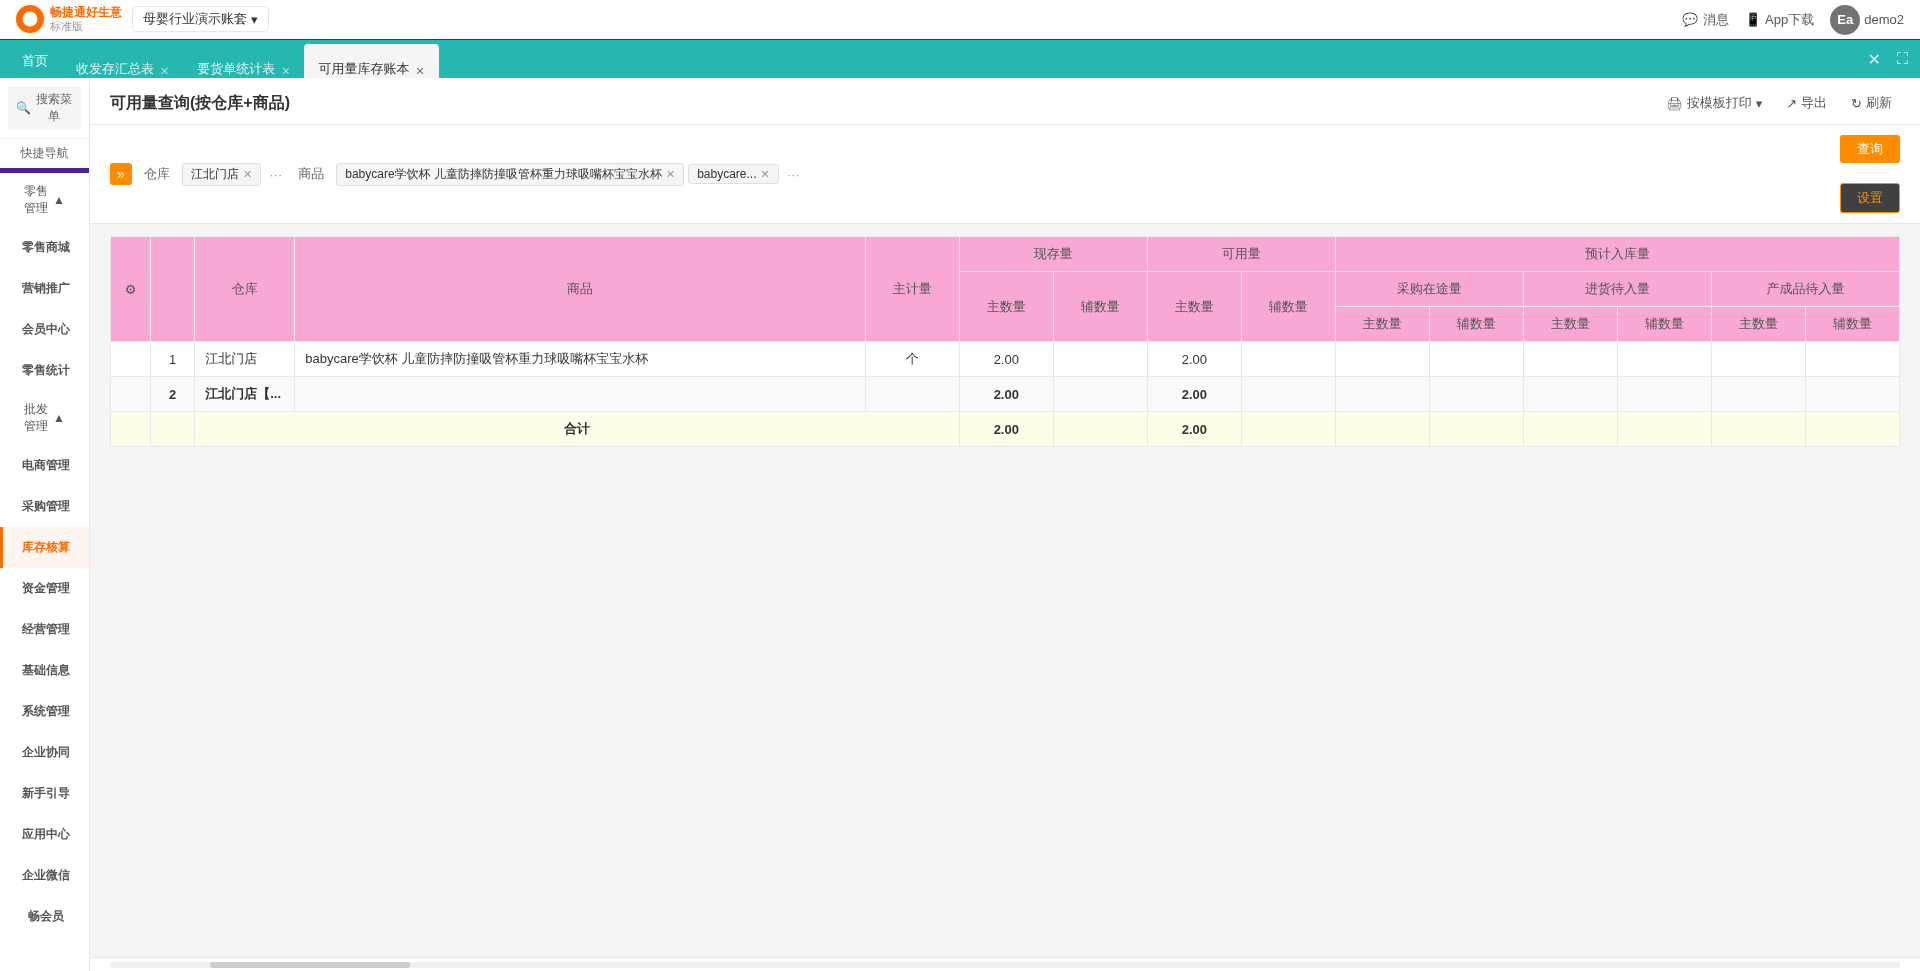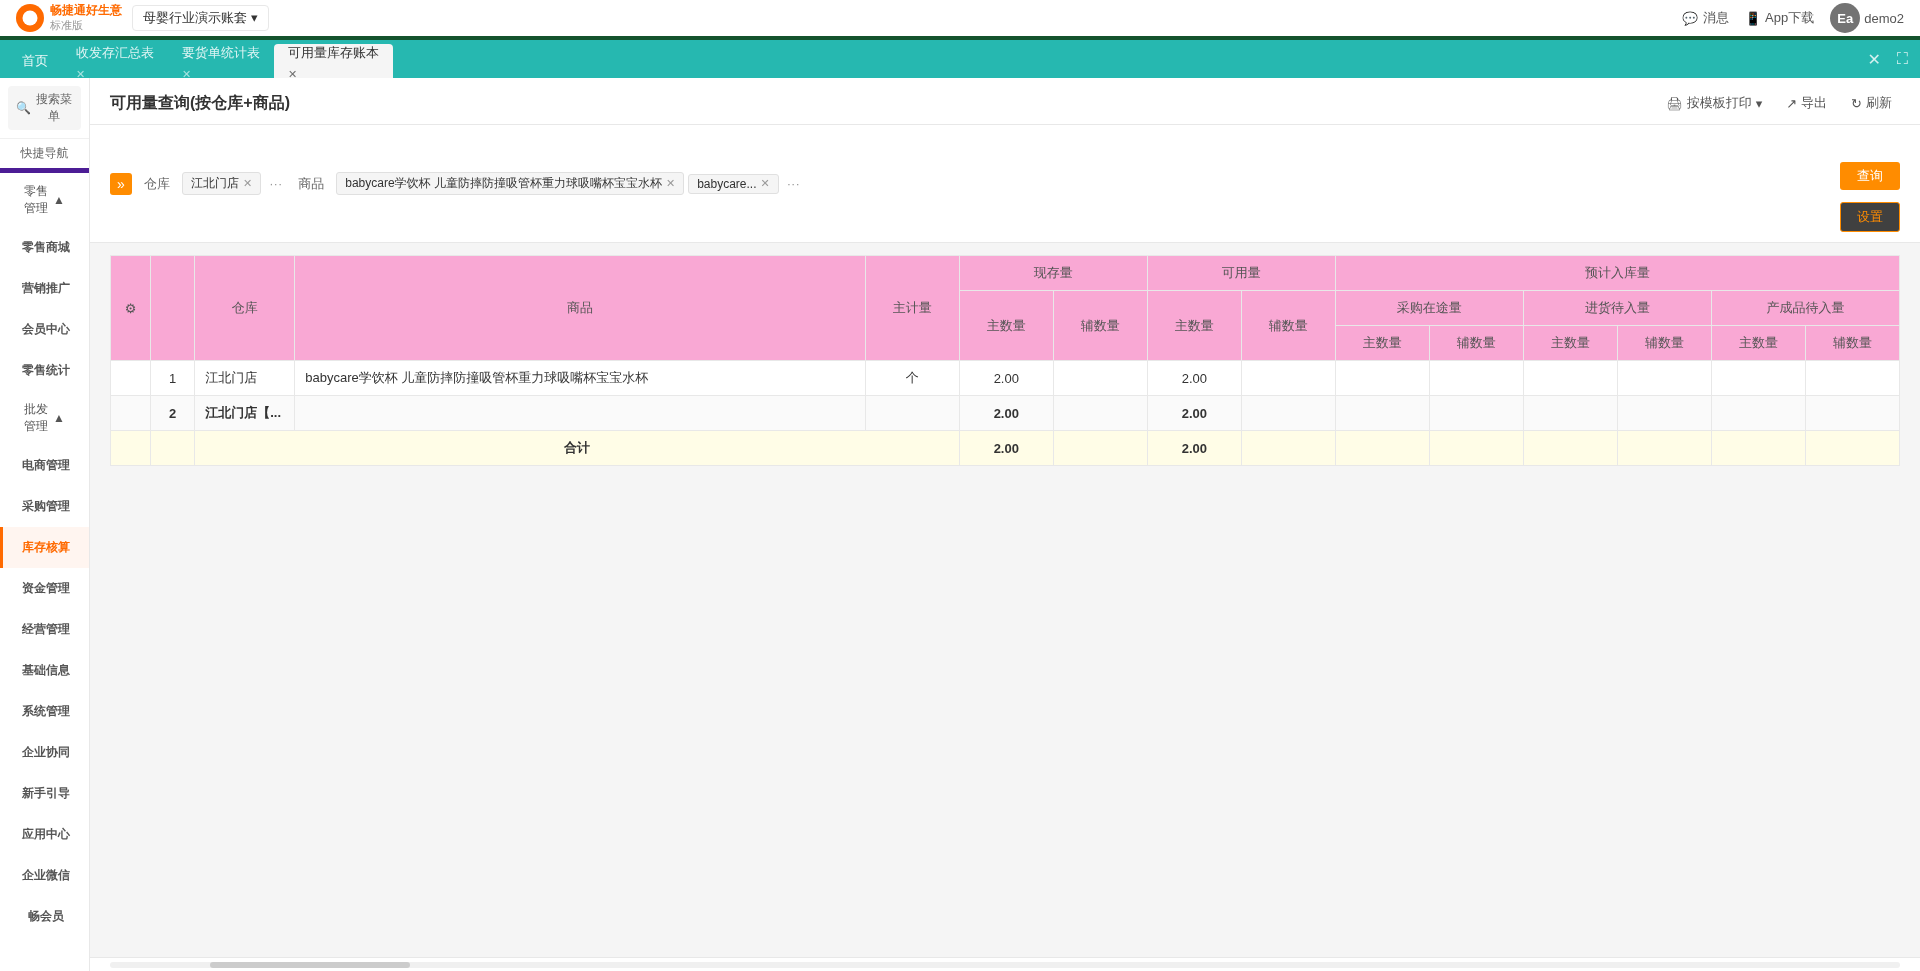--- a/index.html
+++ b/index.html
@@ -6,21 +6,21 @@
     body { font-family: 'Microsoft YaHei', Arial, sans-serif; font-size: 13px; background: #f5f5f5; color: #333; display: flex; flex-direction: column; height: 971px; overflow: hidden; }
 
     
     .top-bar {
       height: 40px;
       background: #fff;
       display: flex;
       align-items: center;
       justify-content: space-between;
       padding: 0 16px;
-      border-bottom: 4px solid #14532d;
+      border-bottom: 1px solid #14532d;
       flex-shrink: 0;
     }
     .top-bar-left { display: flex; align-items: center; gap: 10px; }
     .logo-area { display: flex; align-items: center; gap: 6px; }
     .logo-icon { width: 28px; height: 28px; background: #ff6a00; border-radius: 50%; display: flex; align-items: center; justify-content: center; }
     .logo-icon svg { width: 18px; height: 18px; fill: white; }
     .logo-text { font-size: 12px; color: #ff6a00; font-weight: bold; line-height: 1.2; }
     .logo-sub { font-size: 11px; color: #999; }
     .industry-selector {
       display: flex; align-items: center; gap: 4px;
@@ -35,29 +35,28 @@
     
     .nav-tabs {
       height: 38px;
       background: #26b8b0;
       display: flex;
       align-items: stretch;
       flex-shrink: 0;
       padding: 0 8px;
     }
     .nav-tab {
-      display: flex; align-items: flex-start; gap: 6px;
+      display: flex; align-items: flex-end; gap: 6px;
       padding: 0 14px;
       cursor: pointer;
       font-size: 13px;
       color: rgba(255,255,255,0.85);
       white-space: nowrap;
       border-radius: 4px 4px 0 0;
       margin-top: 4px;
-      flex-direction: column;
     }
     .nav-tab.active {
       background: #f5f5f5;
       color: #333;
     }
     .nav-tab .close-x { font-size: 11px; color: inherit; opacity: 0.7; cursor: pointer; }
     .nav-tab-home { padding: 0 14px; display: flex; align-items: center; color: rgba(255,255,255,0.9); font-size: 13px; cursor: pointer; margin-top: 4px; }
     .nav-right-btns { margin-left: auto; display: flex; align-items: center; gap: 8px; }
     .nav-right-btn { color: rgba(255,255,255,0.8); cursor: pointer; font-size: 16px; padding: 0 4px; display: flex; align-items: center; }
 
@@ -113,21 +112,21 @@
       align-items: center;
       gap: 12px;
       border-bottom: 1px solid #e8e8e8;
     }
     .filter-toggle-btn { background: #ff8c00; color: white; border: none; border-radius: 3px; width: 22px; height: 22px; cursor: pointer; display: flex; align-items: center; justify-content: center; font-size: 14px; }
     .filter-label { color: #666; font-size: 13px; }
     .filter-input-group { display: flex; align-items: center; gap: 4px; }
     .filter-tag { background: #f5f5f5; border: 1px solid #e0e0e0; border-radius: 3px; padding: 2px 8px; font-size: 12px; color: #333; display: flex; align-items: center; gap: 4px; }
     .filter-tag .close { cursor: pointer; color: #999; font-size: 11px; }
     .filter-dots { color: #999; cursor: pointer; padding: 0 4px; }
-    .filter-actions { margin-left: auto; display: flex; flex-direction: column; gap: 12px; margin-top: 27px; }
+    .filter-actions { margin-left: auto; display: flex; flex-direction: column; gap: 20px; }
     .btn-query { background: #ff8c00; color: white; border: none; border-radius: 3px; padding: 5px 16px; cursor: pointer; font-size: 13px; }
     .btn-settings { background: #404040; color: #ff8c00; border: 1px solid #ff8c00; border-radius: 3px; padding: 5px 16px; cursor: pointer; font-size: 13px; }
 
     
     .table-area { flex: 1; overflow: auto; padding: 12px 20px; }
     .data-table { width: 100%; border-collapse: collapse; background: #fff; font-size: 13px; }
     .data-table th, .data-table td { border: 1px solid #e8e8e8; padding: 8px 10px; text-align: center; white-space: nowrap; }
     .data-table thead th { background: #f9a8d4; color: #555; font-weight: normal; }
     .data-table .col-warehouse { width: 100px; text-align: left; }
     .data-table .col-goods { text-align: left; }

